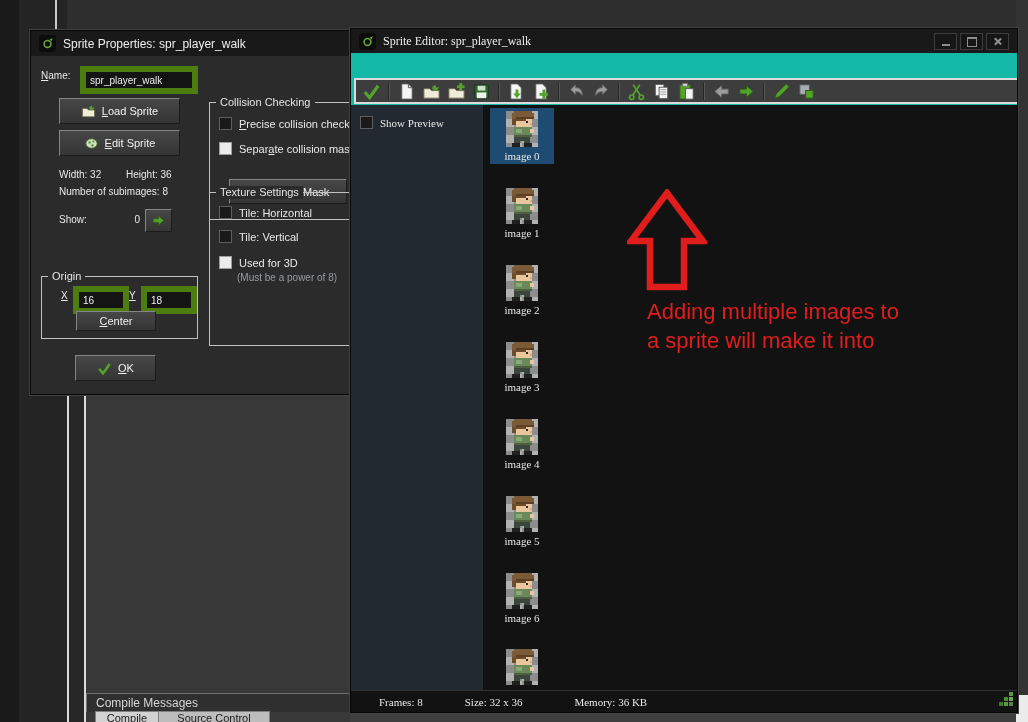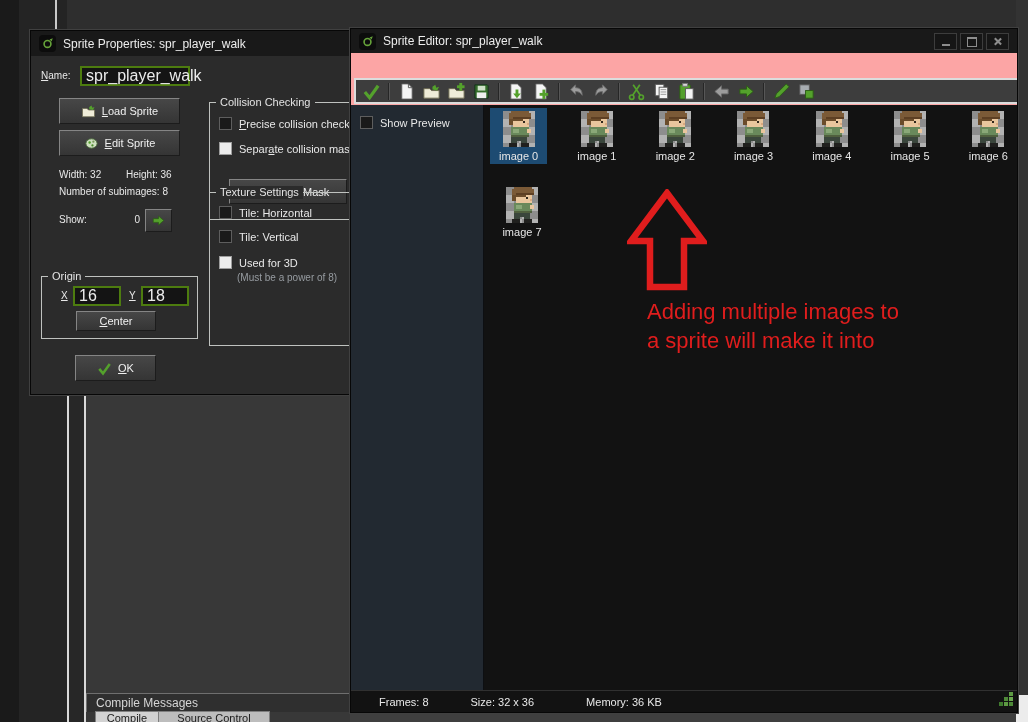--- a/index.html
+++ b/index.html
@@ -34,22 +34,22 @@
   .window{position:absolute;background:#2b2b2b;border:1px solid #070707;
     box-shadow:0 0 0 1px #404040;overflow:hidden;z-index:2;}
   .titlebar{position:absolute;left:0;top:0;right:0;height:25px;background:#191919;
     display:flex;align-items:center;gap:7px;padding-left:8px;color:#ededed;font-size:12px;}
   .gm-icon{width:17px;height:17px;background:#0c0c0c;border-radius:4px;flex:0 0 auto;
     display:flex;align-items:center;justify-content:center;}
   .gm-icon svg{width:13px;height:13px;}
 
   .lbl{position:absolute;font-size:10px;color:#e8e8e8;white-space:nowrap;}
   .dim{color:#979ca1;}
-  .input{position:absolute;background:#141414;border:2px solid #4d7c0f;color:#ececec;
-    font-size:16px;display:flex;align-items:center;padding:0 4px;white-space:nowrap;}
+  .input{position:absolute;background:#141414;border:6px solid #4d7c0f;color:#ececec;
+    font-size:10px;display:flex;align-items:center;padding:0 4px;white-space:nowrap;}
   .btn{position:absolute;background:linear-gradient(#474747,#353535);
     border:1px solid #858585;border-bottom-color:#1c1c1c;border-right-color:#1c1c1c;
     color:#f0f0f0;font-size:11px;display:flex;align-items:center;justify-content:center;
     gap:6px;white-space:nowrap;cursor:default;}
   .btn .ico{display:flex;}
   .btn .ico svg{width:15px;height:15px;}
   .group{position:absolute;border:1px solid #bfc2bf;}
   .legend{position:absolute;top:-7px;left:6px;background:#2b2b2b;padding:0 4px;
     font-size:11px;color:#e3e3e3;line-height:13px;white-space:nowrap;}
   .checkrow{position:absolute;display:flex;align-items:center;gap:7px;
@@ -76,21 +76,21 @@
 
   .toolbar{position:absolute;left:3px;top:49px;width:656px;height:22px;background:#3d3d3d;
     border:2px solid #dcdcdc;display:flex;align-items:center;padding:0 3px;}
   .tbtn{width:25px;height:21px;display:flex;align-items:center;justify-content:center;}
   .tbtn svg{width:19px;height:19px;}
   .tsep{width:1px;height:17px;background:#262626;border-right:1px solid #575757;margin:0 4px;}
 
   .left-panel{position:absolute;left:0;top:76px;width:132px;bottom:21px;
     background:#222931;border-right:1px solid #0d0f12;}
   .main-area{position:absolute;left:133px;top:76px;right:0;bottom:21px;background:#121212;}
-  .thumb-row{display:flex;gap:21px;padding-left:6px;}
+  .thumb-row{display:flex;gap:21px;padding-left:6px;flex-direction:column;}
   .thumb-row.r1{margin-top:3px;}
   .thumb-row.r2{margin-top:20px;}
   .thumb{width:64px;display:flex;flex-direction:column;align-items:center;padding:3px 0 2px 0;}
   .thumb.selected{background:#1d4b72;}
   .sprite{width:32px;height:36px;
     background:repeating-conic-gradient(#b2b2b2 0% 25%, #8d8d8d 0% 50%);
     background-size:16px 16px;}
   .sprite svg{width:32px;height:36px;display:block;}
   .thumb-label{margin-top:3px;font-size:11px;color:#e6e6e6;white-space:nowrap;}
 
@@ -231,21 +231,21 @@
       <span>Tile: Vertical</span>
     </div>
     <div class="checkrow dim" style="left:9px;top:63px;">
       <span class="cb light"></span>
       <span>Used for 3D</span>
     </div>
     <span class="lbl dim" style="left:27px;top:79px;">(Must be a power of 8)</span>
   </div>
 </div>
 
-<div class="window" style="left:350px;top:28px;width:666px;height:683px;background:#fca5a5;">
+<div class="window" style="left:350px;top:28px;width:666px;height:683px;background:#14b8a6;font-family:Liberation Serif, serif;">
   <div class="titlebar" style="height:24px;">
     <span class="gm-icon">
       <svg viewBox="0 0 16 16">
           <circle cx="8" cy="8.5" r="4.2" fill="none" stroke="#66a33a" stroke-width="2"></circle>
           <path d="M10.5 3.2L14.5 1.6 13 5.4z" fill="#66a33a"></path>
         </svg>
     </span>
     <span>Sprite Editor: spr_player_walk</span>
     <span class="win-controls">
       <span class="wc-btn">

